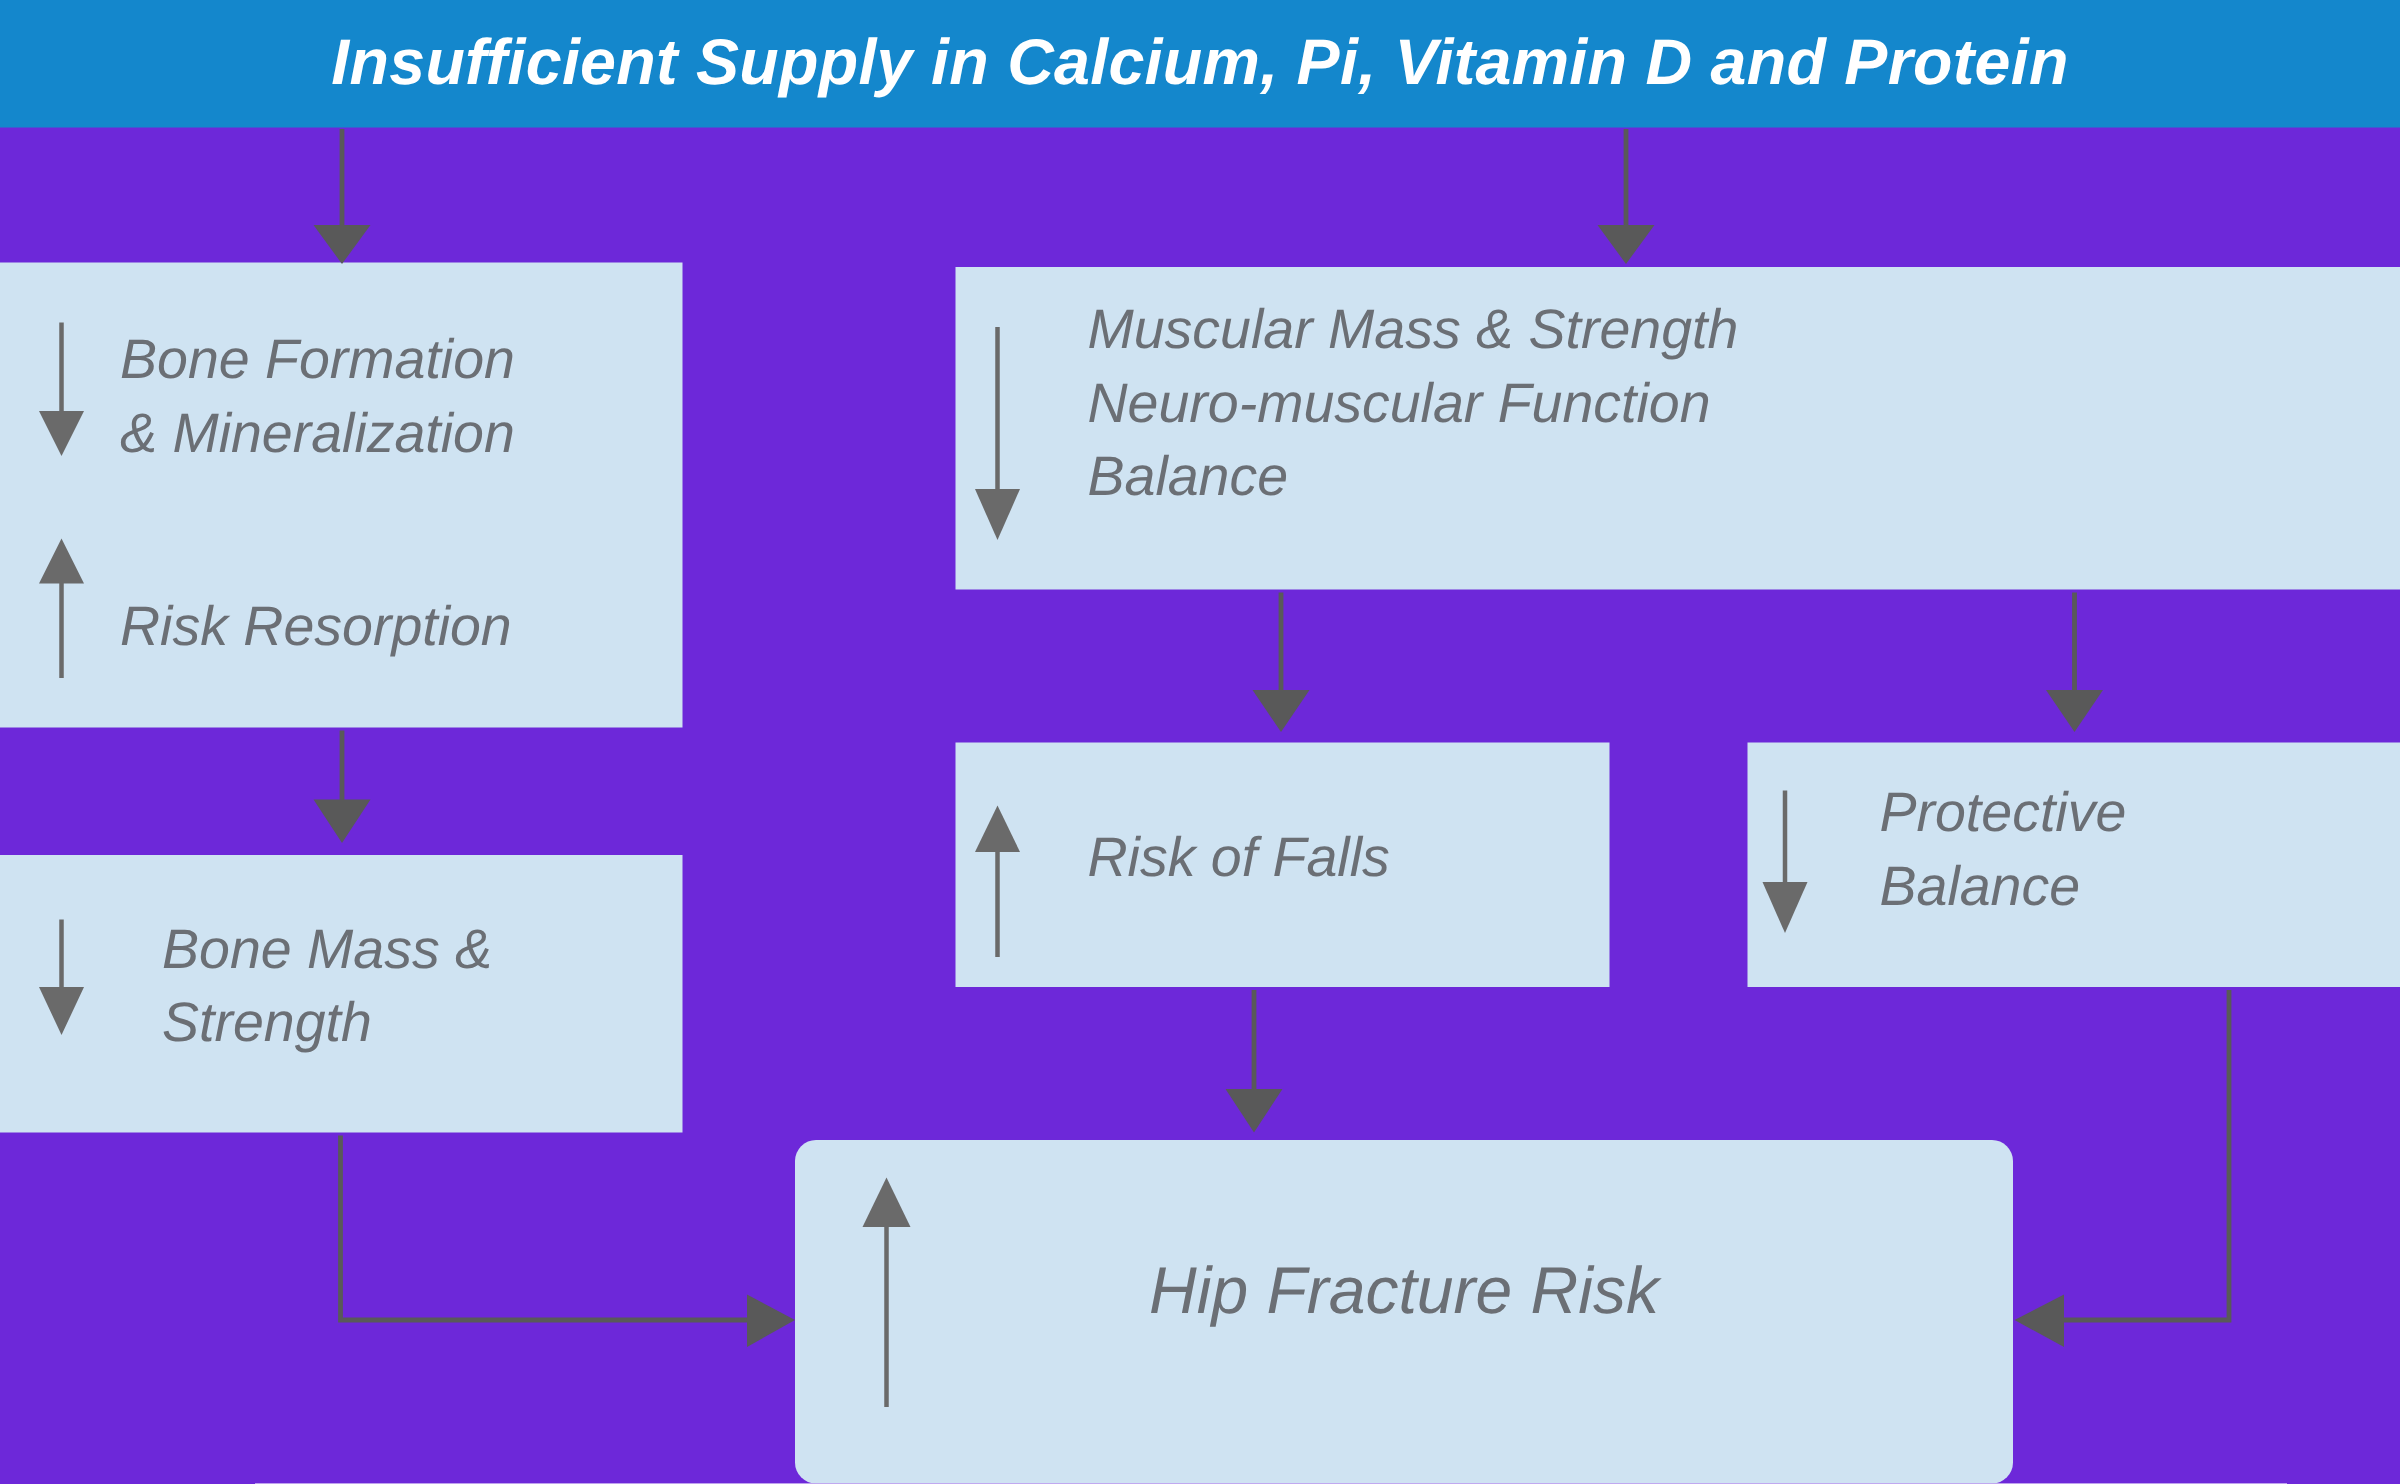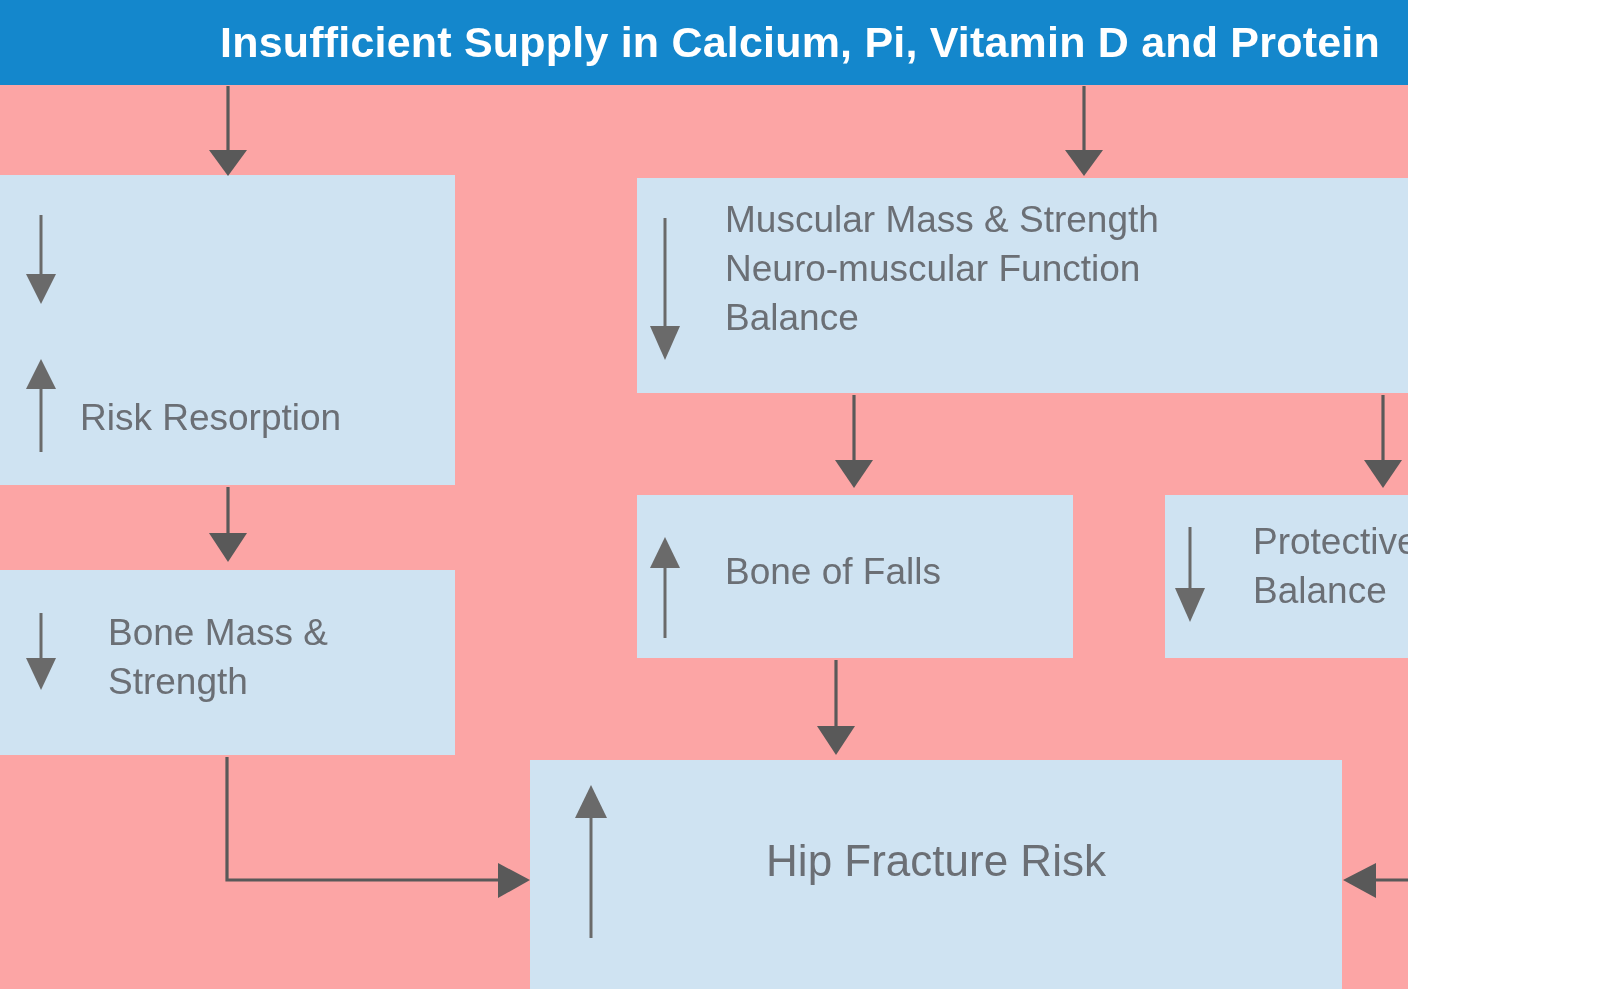--- a/index.html
+++ b/index.html
@@ -7,24 +7,25 @@
     margin: 0;
     padding: 0;
     background: #ffffff;
   }
   body {
     font-family: "Liberation Sans", sans-serif;
     -webkit-font-smoothing: antialiased;
   }
   #canvas {
     position: relative;
-    width: 1408px;
+    width: 1600px;
     height: 989px;
-    background: #fca5a5;
+    background: #6d28d9;
     overflow: hidden;
+    font-style: italic;
   }
 
   
   .header-bar {
     position: absolute;
     left: 0;
     top: 0;
     width: 1600px;
     height: 85px;
     background: #1487cc;
@@ -90,44 +91,46 @@
 </head>
 <body>
 
 <div id="canvas">
 
   <div class="header-bar">
     <div class="header-title">Insufficient Supply in Calcium, Pi, Vitamin D and Protein</div>
   </div>
 
   <div class="box" style="left:-20px; top:175px; width:475px; height:310px;">
+    <div class="box-text" style="left:100px; top:40px;">Bone Formation
+&amp; Mineralization</div>
     <div class="box-text" style="left:100px; top:218px;">Risk Resorption</div>
   </div>
 
   <div class="box" style="left:-20px; top:570px; width:475px; height:185px;">
     <div class="box-text" style="left:100px; top:38px;margin-left:28px;">Bone Mass &amp;
 Strength</div>
   </div>
 
   <div class="box" style="left:637px; top:178px; width:983px; height:215px;">
     <div class="box-text" style="left:88px; top:17px;">Muscular Mass &amp; Strength
 Neuro-muscular Function
 Balance</div>
   </div>
 
   <div class="box" style="left:637px; top:495px; width:436px; height:163px;">
-    <div class="box-text" style="left:88px; top:52px;">Bone of Falls</div>
+    <div class="box-text" style="left:88px; top:52px;">Risk of Falls</div>
   </div>
 
   <div class="box" style="left:1165px; top:495px; width:455px; height:163px;">
     <div class="box-text" style="left:88px; top:22px;">Protective
 Balance</div>
   </div>
 
-  <div class="box" style="left:530px; top:760px; width:812px; height:229px;">
+  <div class="box" style="left:530px; top:760px; width:812px; height:229px;border-radius:14px;">
     <div class="box-text centered" style="left:0; top:72px;">Hip Fracture Risk</div>
   </div>
 
   <svg class="arrow-layer" viewBox="0 0 1600 989">
 
     <g>
       <line class="arrow-line" x1="228" y1="86" x2="228" y2="152"></line>
       <polygon class="arrow-head" points="209,150 247,150 228,176"></polygon>
     </g>
 

